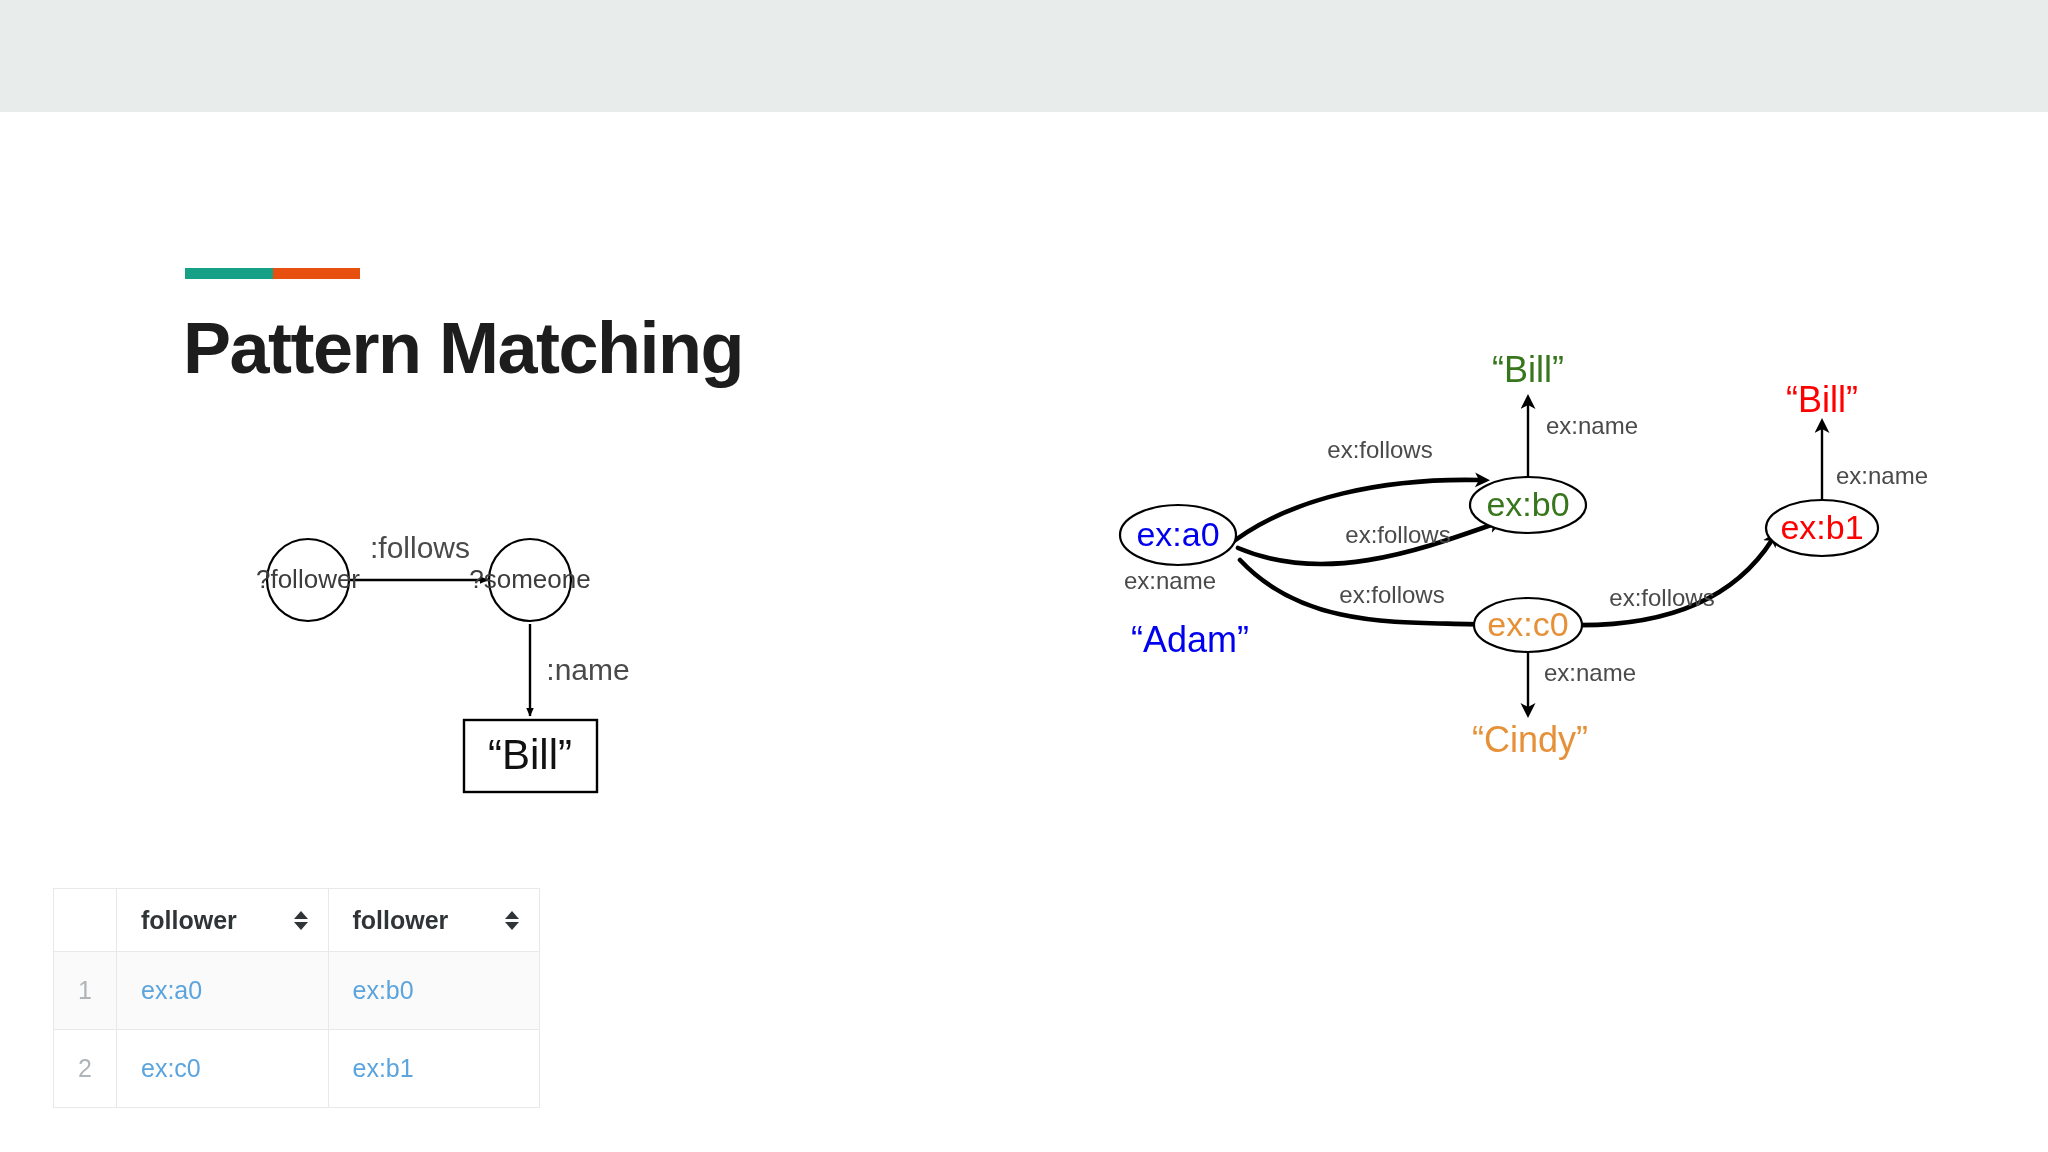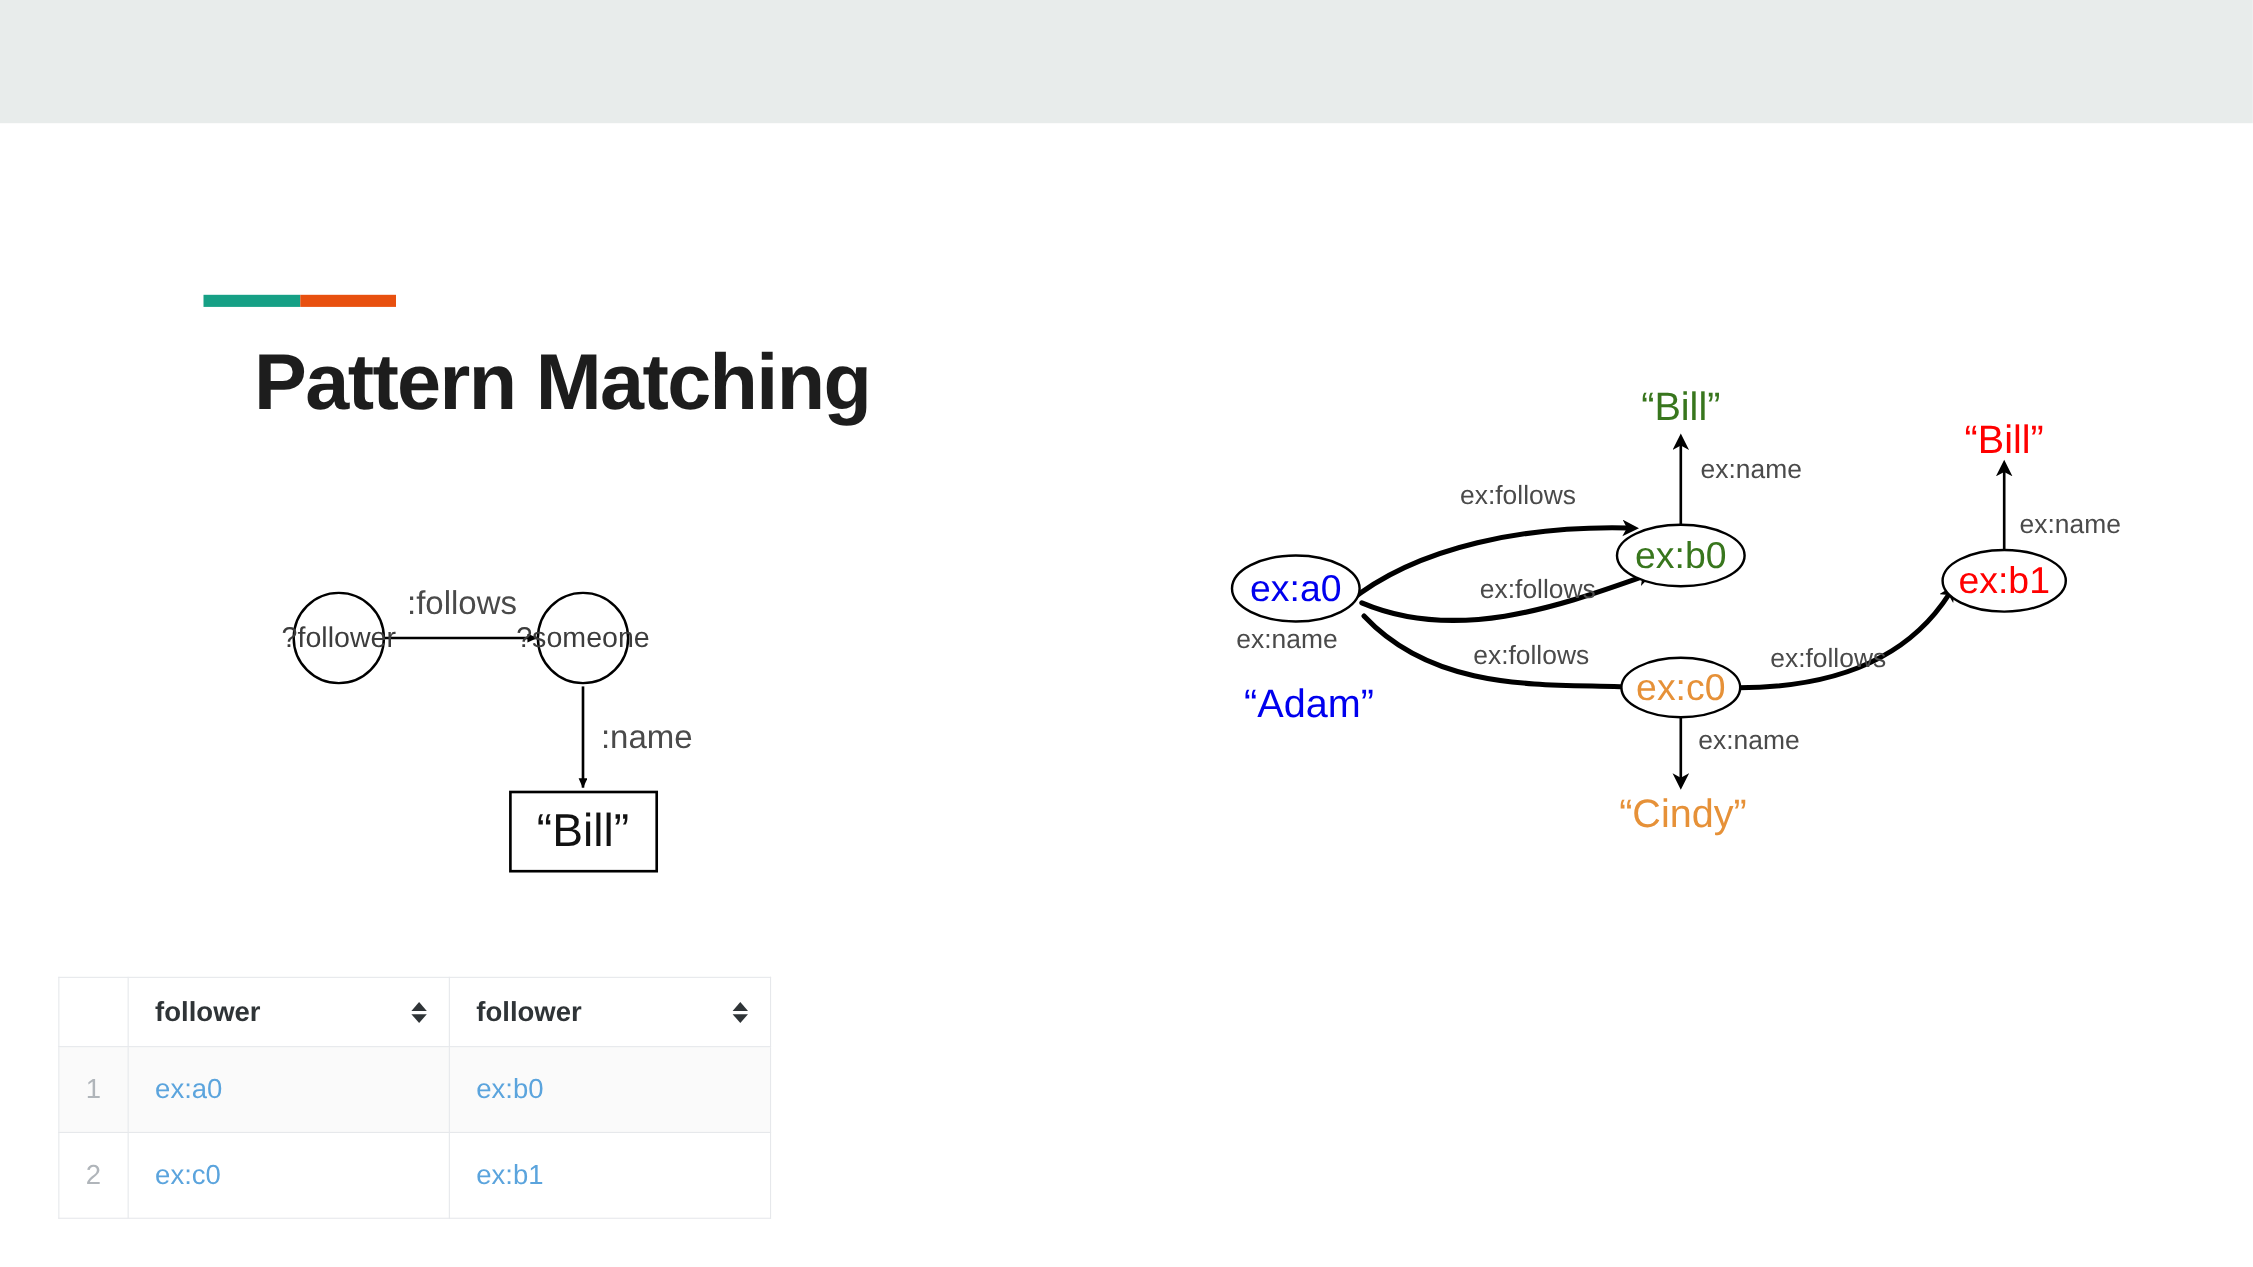--- a/index.html
+++ b/index.html
@@ -37,21 +37,20 @@
 
   #page-title {
     position: absolute;
     left: 183px; top: 312px;
     font-size: 72px;
     font-weight: 700;
     letter-spacing: -1.5px;
     color: #1d1d1d;
     line-height: 1;
     white-space: nowrap;
-    margin-left: 48px;
   }
 
   
   .graph-svg { position: absolute; overflow: visible; }
   .node-ellipse { fill: #ffffff; stroke: #000000; stroke-width: 2.2; }
   .node-rect    { fill: #ffffff; stroke: #000000; stroke-width: 2.4; }
   .edge-line    { fill: none; stroke: #000000; stroke-width: 2.4; }
   .edge-curve   { fill: none; stroke: #000000; stroke-width: 4.6; stroke-linecap: round; }
   .edge-arrow   { fill: #000000; }
 
@@ -81,21 +80,21 @@
   #pattern-graph .pred-text { font-size: 30px; }
   #pattern-graph .bill-text {
     font-size: 42px;
     fill: #111111;
   }
 
   
   #results-table {
     position: absolute;
     left: 53px; top: 888px;
-    width: 648px;
+    width: 487px;
     border-collapse: collapse;
     font-family: "Liberation Sans", sans-serif;
     background: #ffffff;
     padding-left: 21px;
   }
   #results-table th, #results-table td {
     border: 1px solid #e6e8eb;
     padding: 0;
   }
   #results-table thead th {

